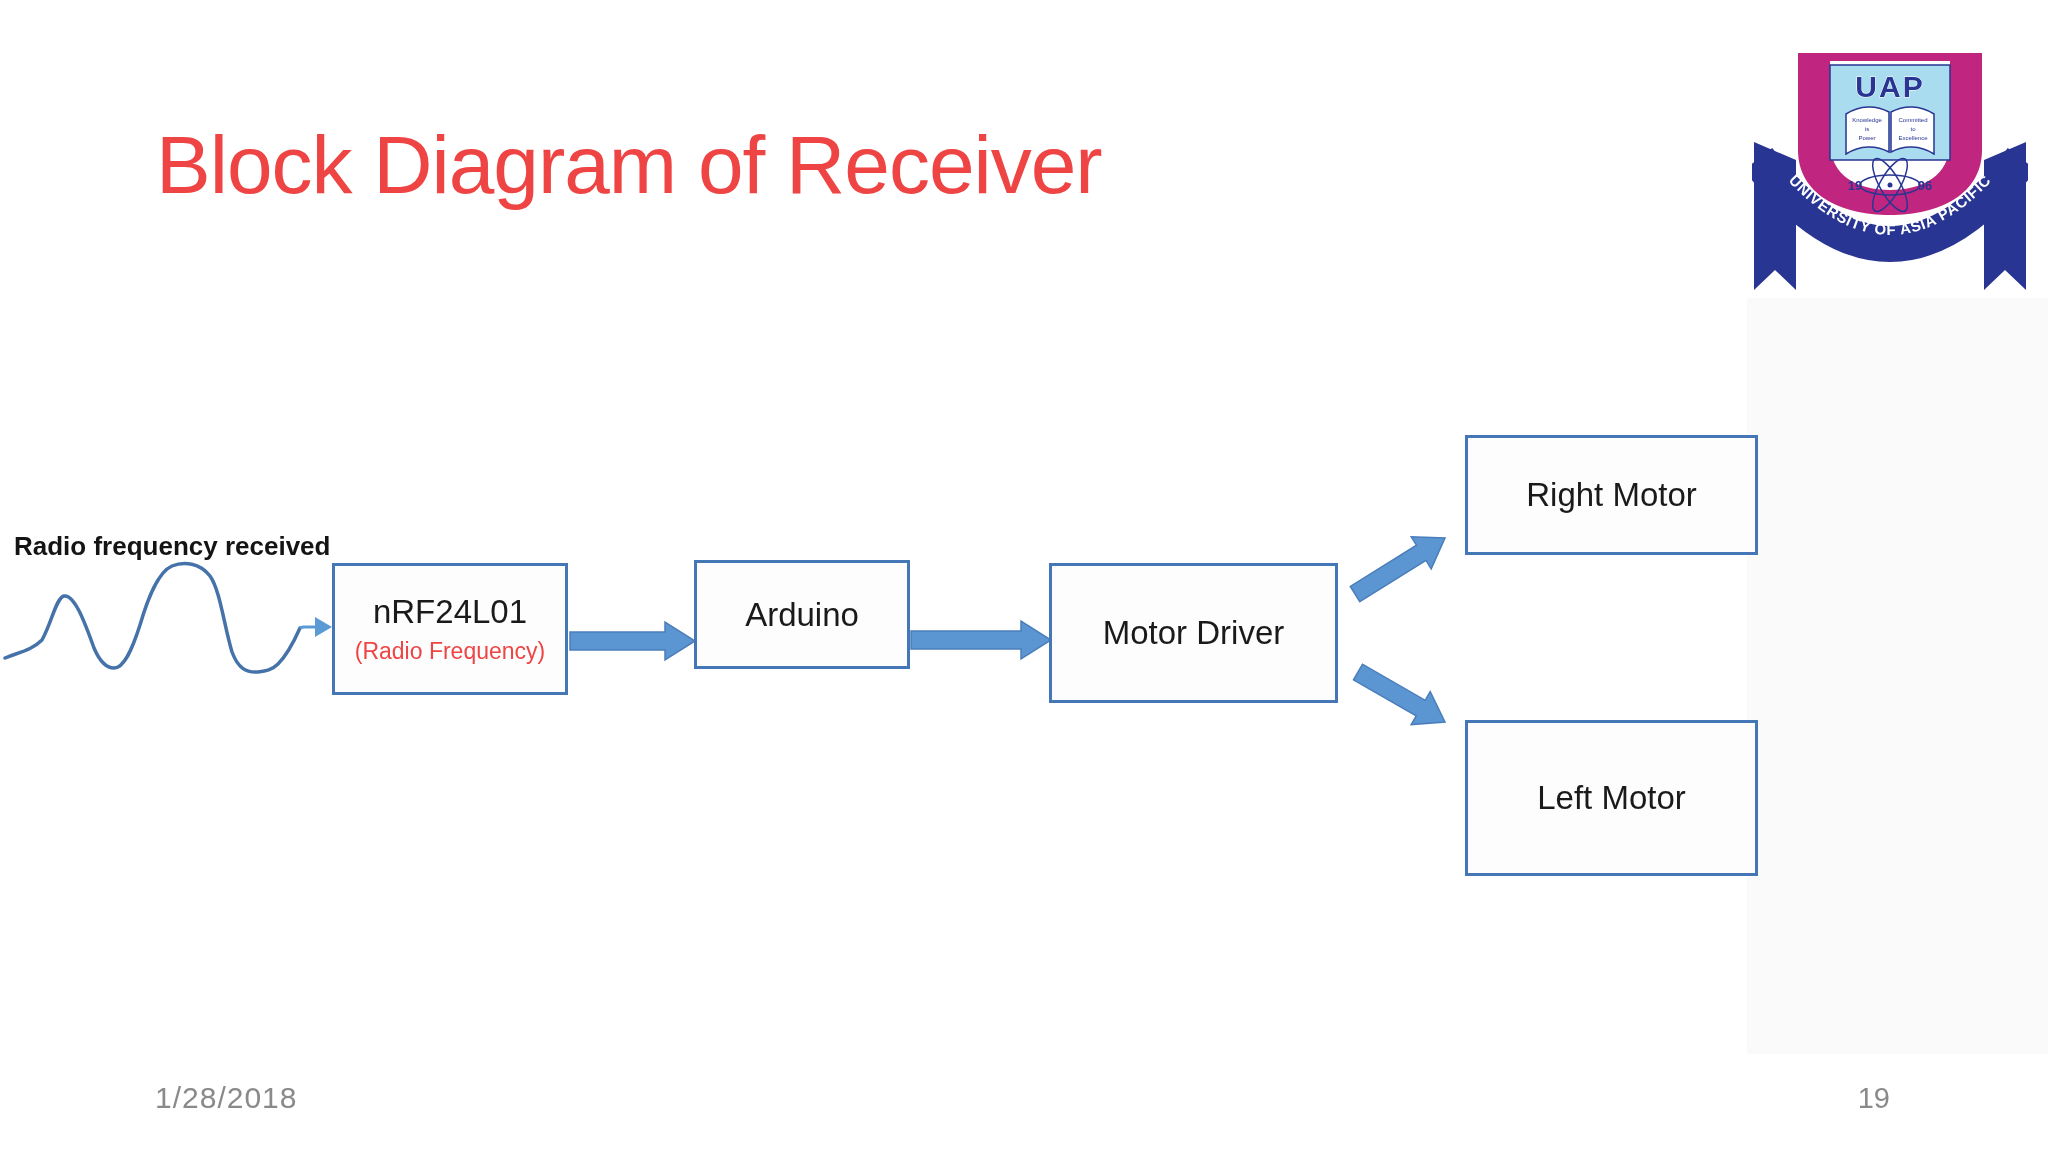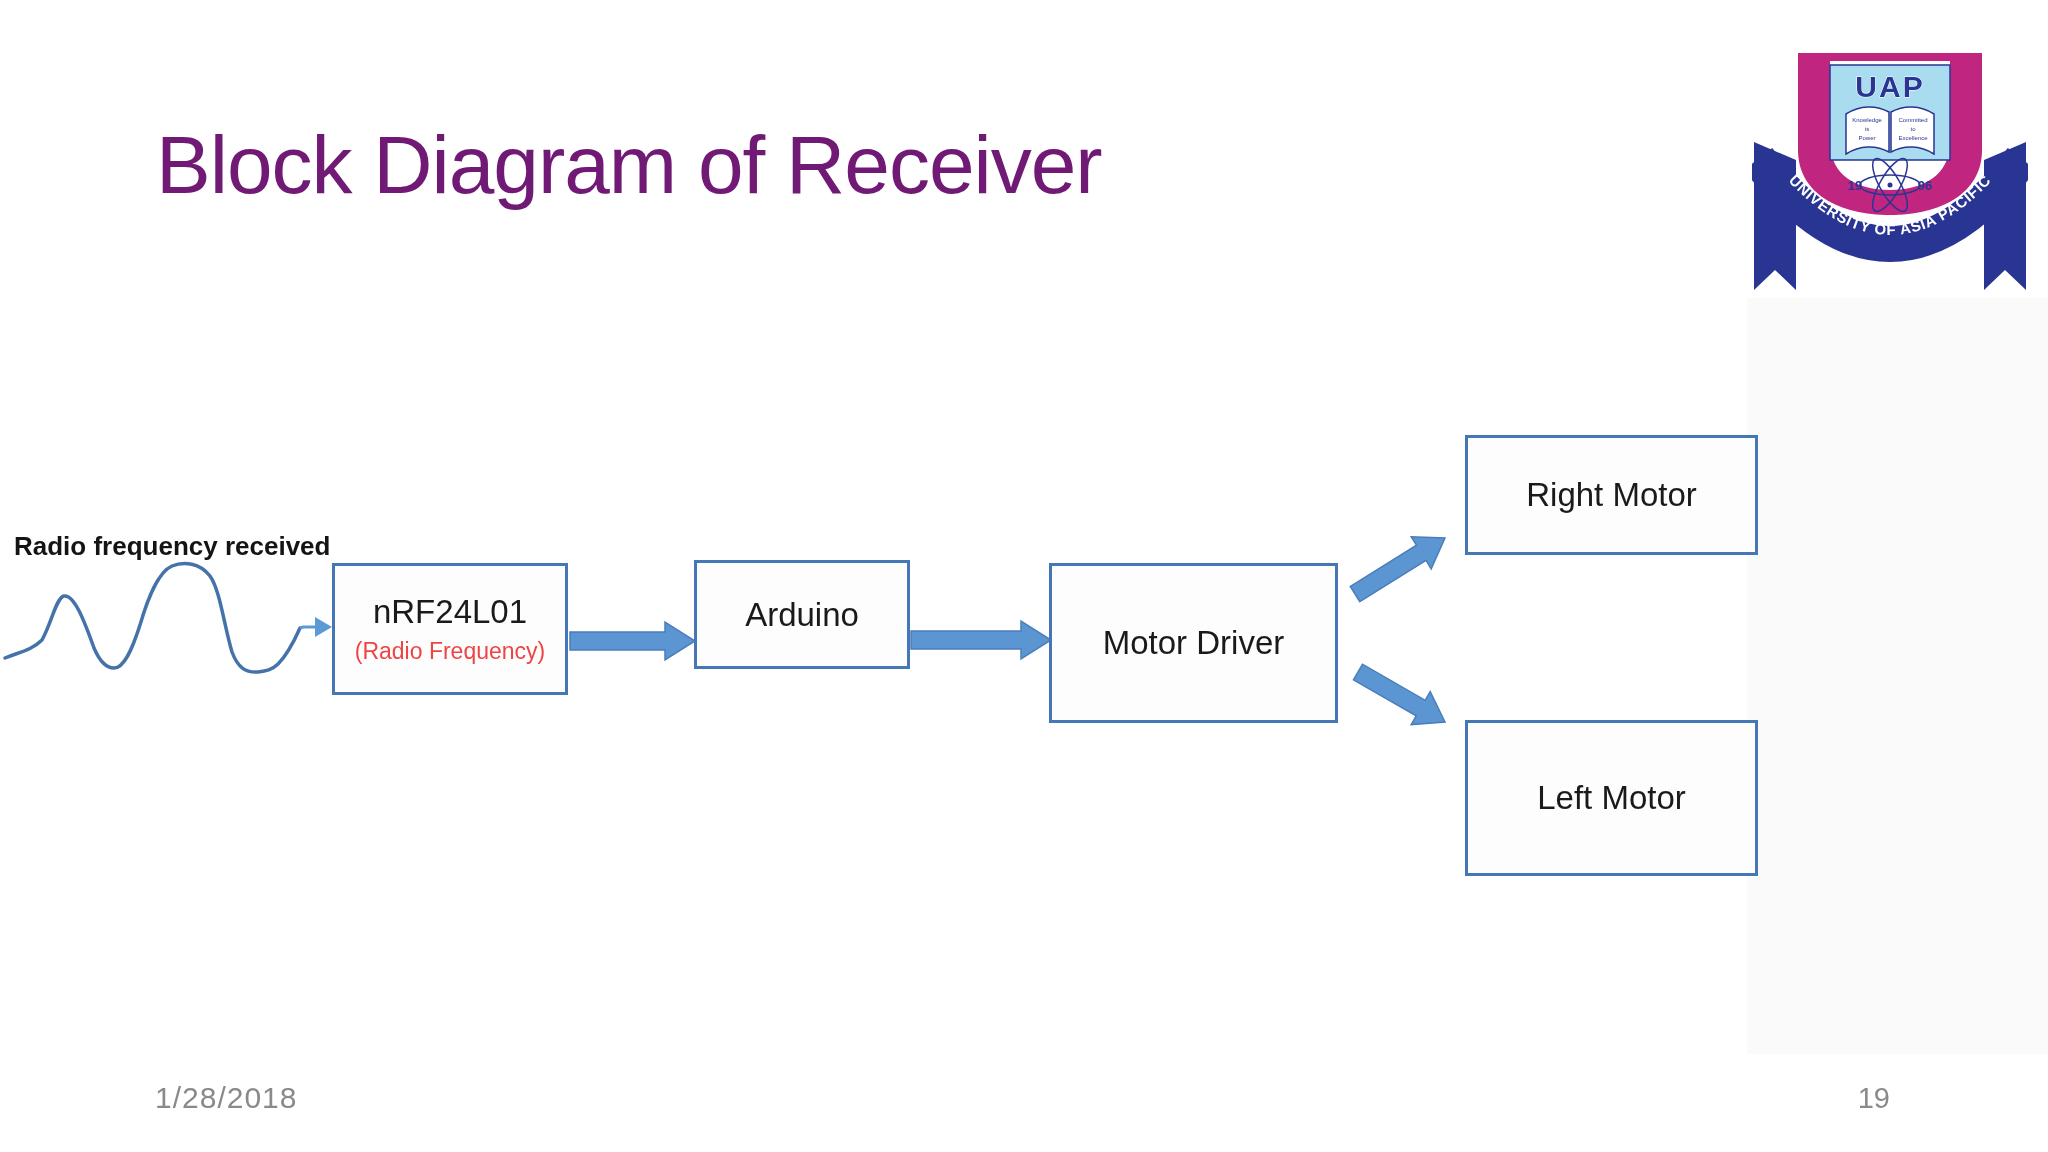--- a/index.html
+++ b/index.html
@@ -6,38 +6,38 @@
   .slide{
     position:relative;width:2048px;height:1152px;background:#ffffff;
     font-family:"Liberation Sans",sans-serif;overflow:hidden;
   }
   .right-strip{
     position:absolute;left:1747px;top:298px;width:301px;height:756px;
     background:#fafafa;
   }
   .title{
     position:absolute;left:156px;top:118px;margin:0;
-    font-size:82px;font-weight:300;letter-spacing:-1px;color:#701a75;
+    font-size:82px;font-weight:300;letter-spacing:-1px;color:#ef4444;
     white-space:nowrap;
   }
   .wave-label{
     position:absolute;left:14px;top:531px;
     font-size:26px;font-weight:600;color:#141414;white-space:nowrap;
   }
   .diagram-layer{position:absolute;left:0;top:0;width:2048px;height:1152px;}
   .block{
     position:absolute;box-sizing:border-box;
     display:flex;flex-direction:column;align-items:center;justify-content:center;
     border:3px solid #4576b5;background:#fdfdfe;color:#1a1a1a;
     font-size:33px;line-height:1.15;text-align:center;
   }
   .block .sublabel{font-size:23px;margin-top:7px;color:#ef4444;}
   .block-nrf{left:332px;top:563px;width:236px;height:132px;align-items:center;}
   .block-arduino{left:694px;top:560px;width:216px;height:109px;}
-  .block-motor-driver{left:1049px;top:563px;width:289px;height:160px;}
+  .block-motor-driver{left:1049px;top:563px;width:289px;height:140px;}
   .block-right-motor{left:1465px;top:435px;width:293px;height:120px;}
   .block-left-motor{left:1465px;top:720px;width:293px;height:156px;}
   .footer-date{
     position:absolute;left:155px;top:1081px;font-size:30px;color:#8a8a8a;
     letter-spacing:1px;
   }
   .footer-page{
     position:absolute;left:1800px;top:1082px;width:90px;text-align:right;
     font-size:29px;color:#8a8a8a;
   }

